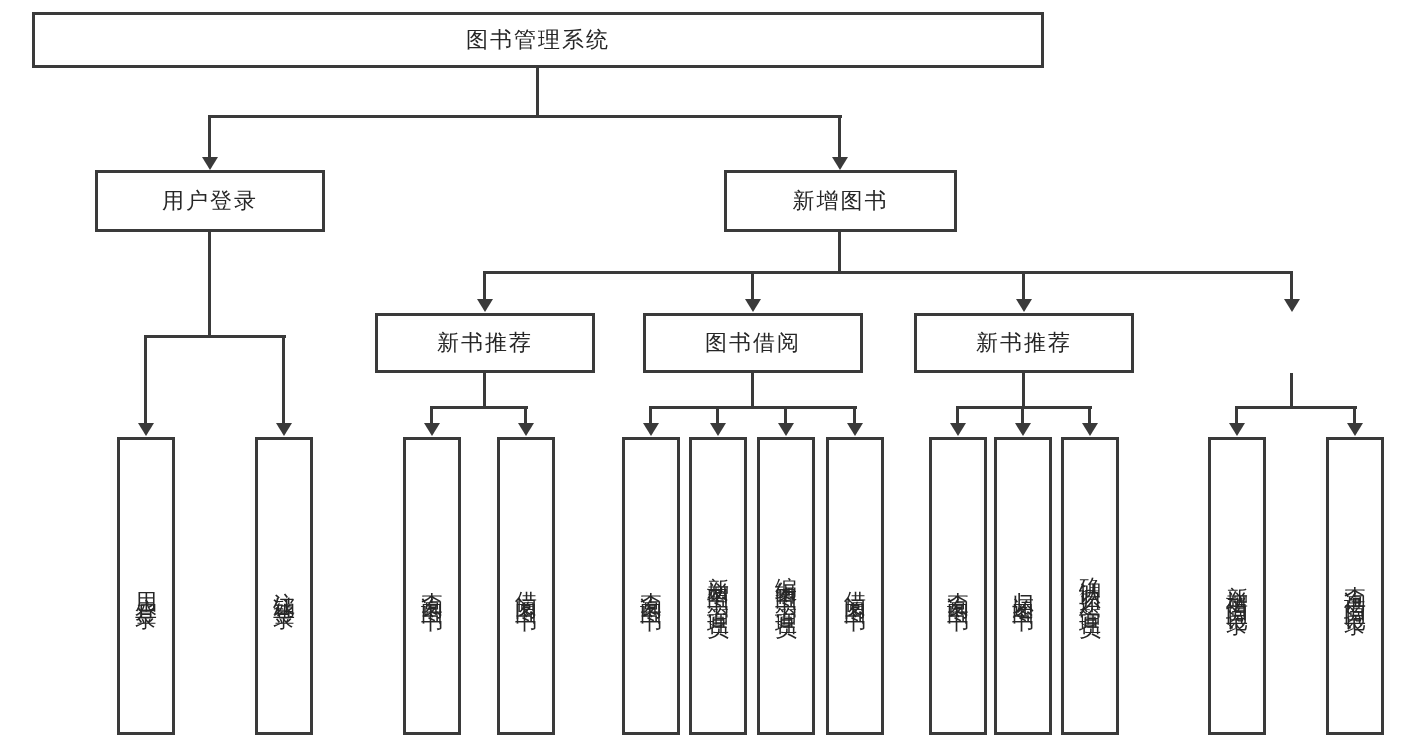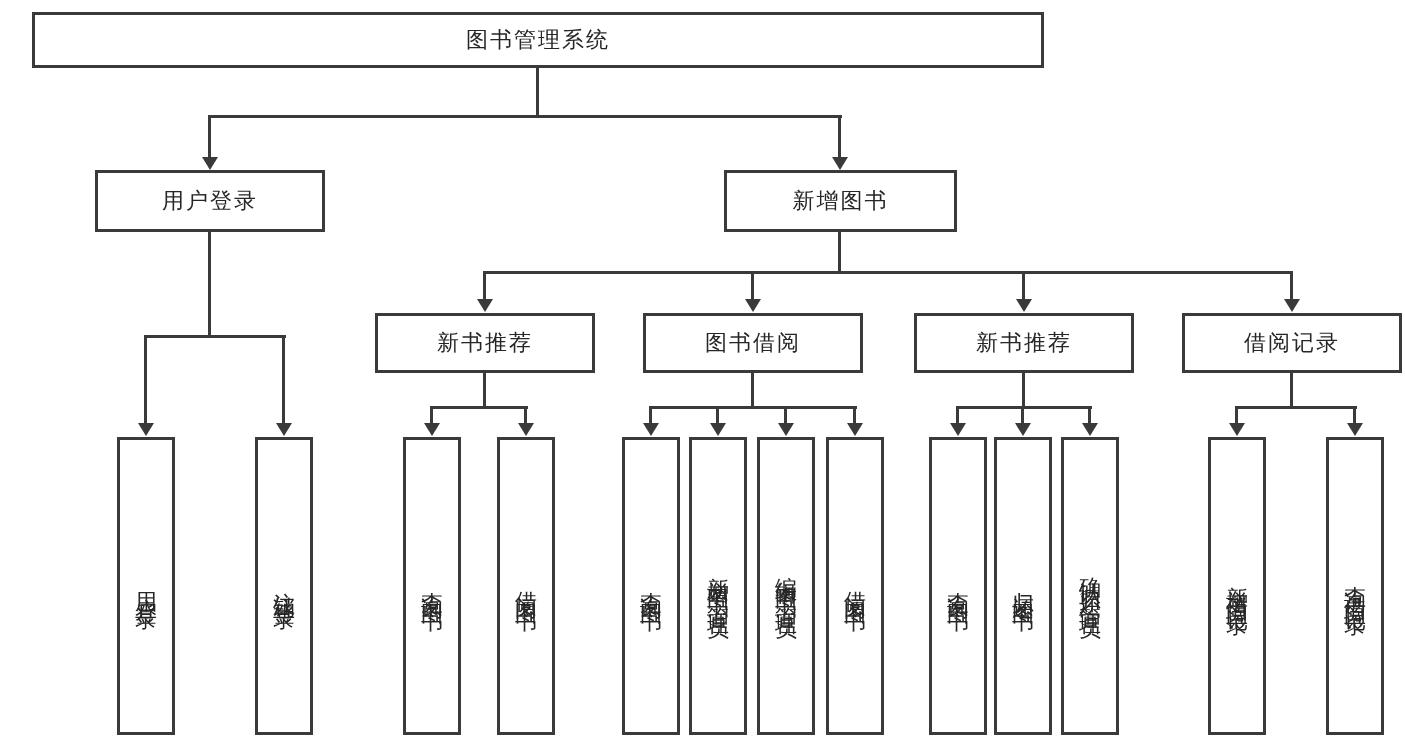--- a/index.html
+++ b/index.html
@@ -117,21 +117,20 @@
   <div class="box" style="left:83px;top:170px;width:230px;height:62px">用户登录</div>
 
   <div class="box" style="left:712px;top:170px;width:233px;height:62px">新增图书</div>
 
   <div class="box" style="left:363px;top:313px;width:220px;height:60px">新书推荐</div>
 
   <div class="box" style="left:631px;top:313px;width:220px;height:60px">图书借阅</div>
 
   <div class="box" style="left:902px;top:313px;width:220px;height:60px">新书推荐</div>
 
-  <div class="box" style="left:1170px;top:313px;width:220px;height:60px">借阅记录</div>
 
   <div class="box vbox" style="left:105px;top:437px;width:58px;height:298px">用户登录</div>
   <div class="box vbox" style="left:243px;top:437px;width:58px;height:298px">注销登录</div>
 
   <div class="box vbox" style="left:391px;top:437px;width:58px;height:298px">查询图书</div>
   <div class="box vbox" style="left:485px;top:437px;width:58px;height:298px">借阅图书</div>
 
   <div class="box vbox" style="left:610px;top:437px;width:58px;height:298px">查询图书</div>
   <div class="box vbox" style="left:677px;top:437px;width:58px;height:298px">新增图书（管理员）</div>
   <div class="box vbox" style="left:745px;top:437px;width:58px;height:298px">编辑图书（管理员）</div>

